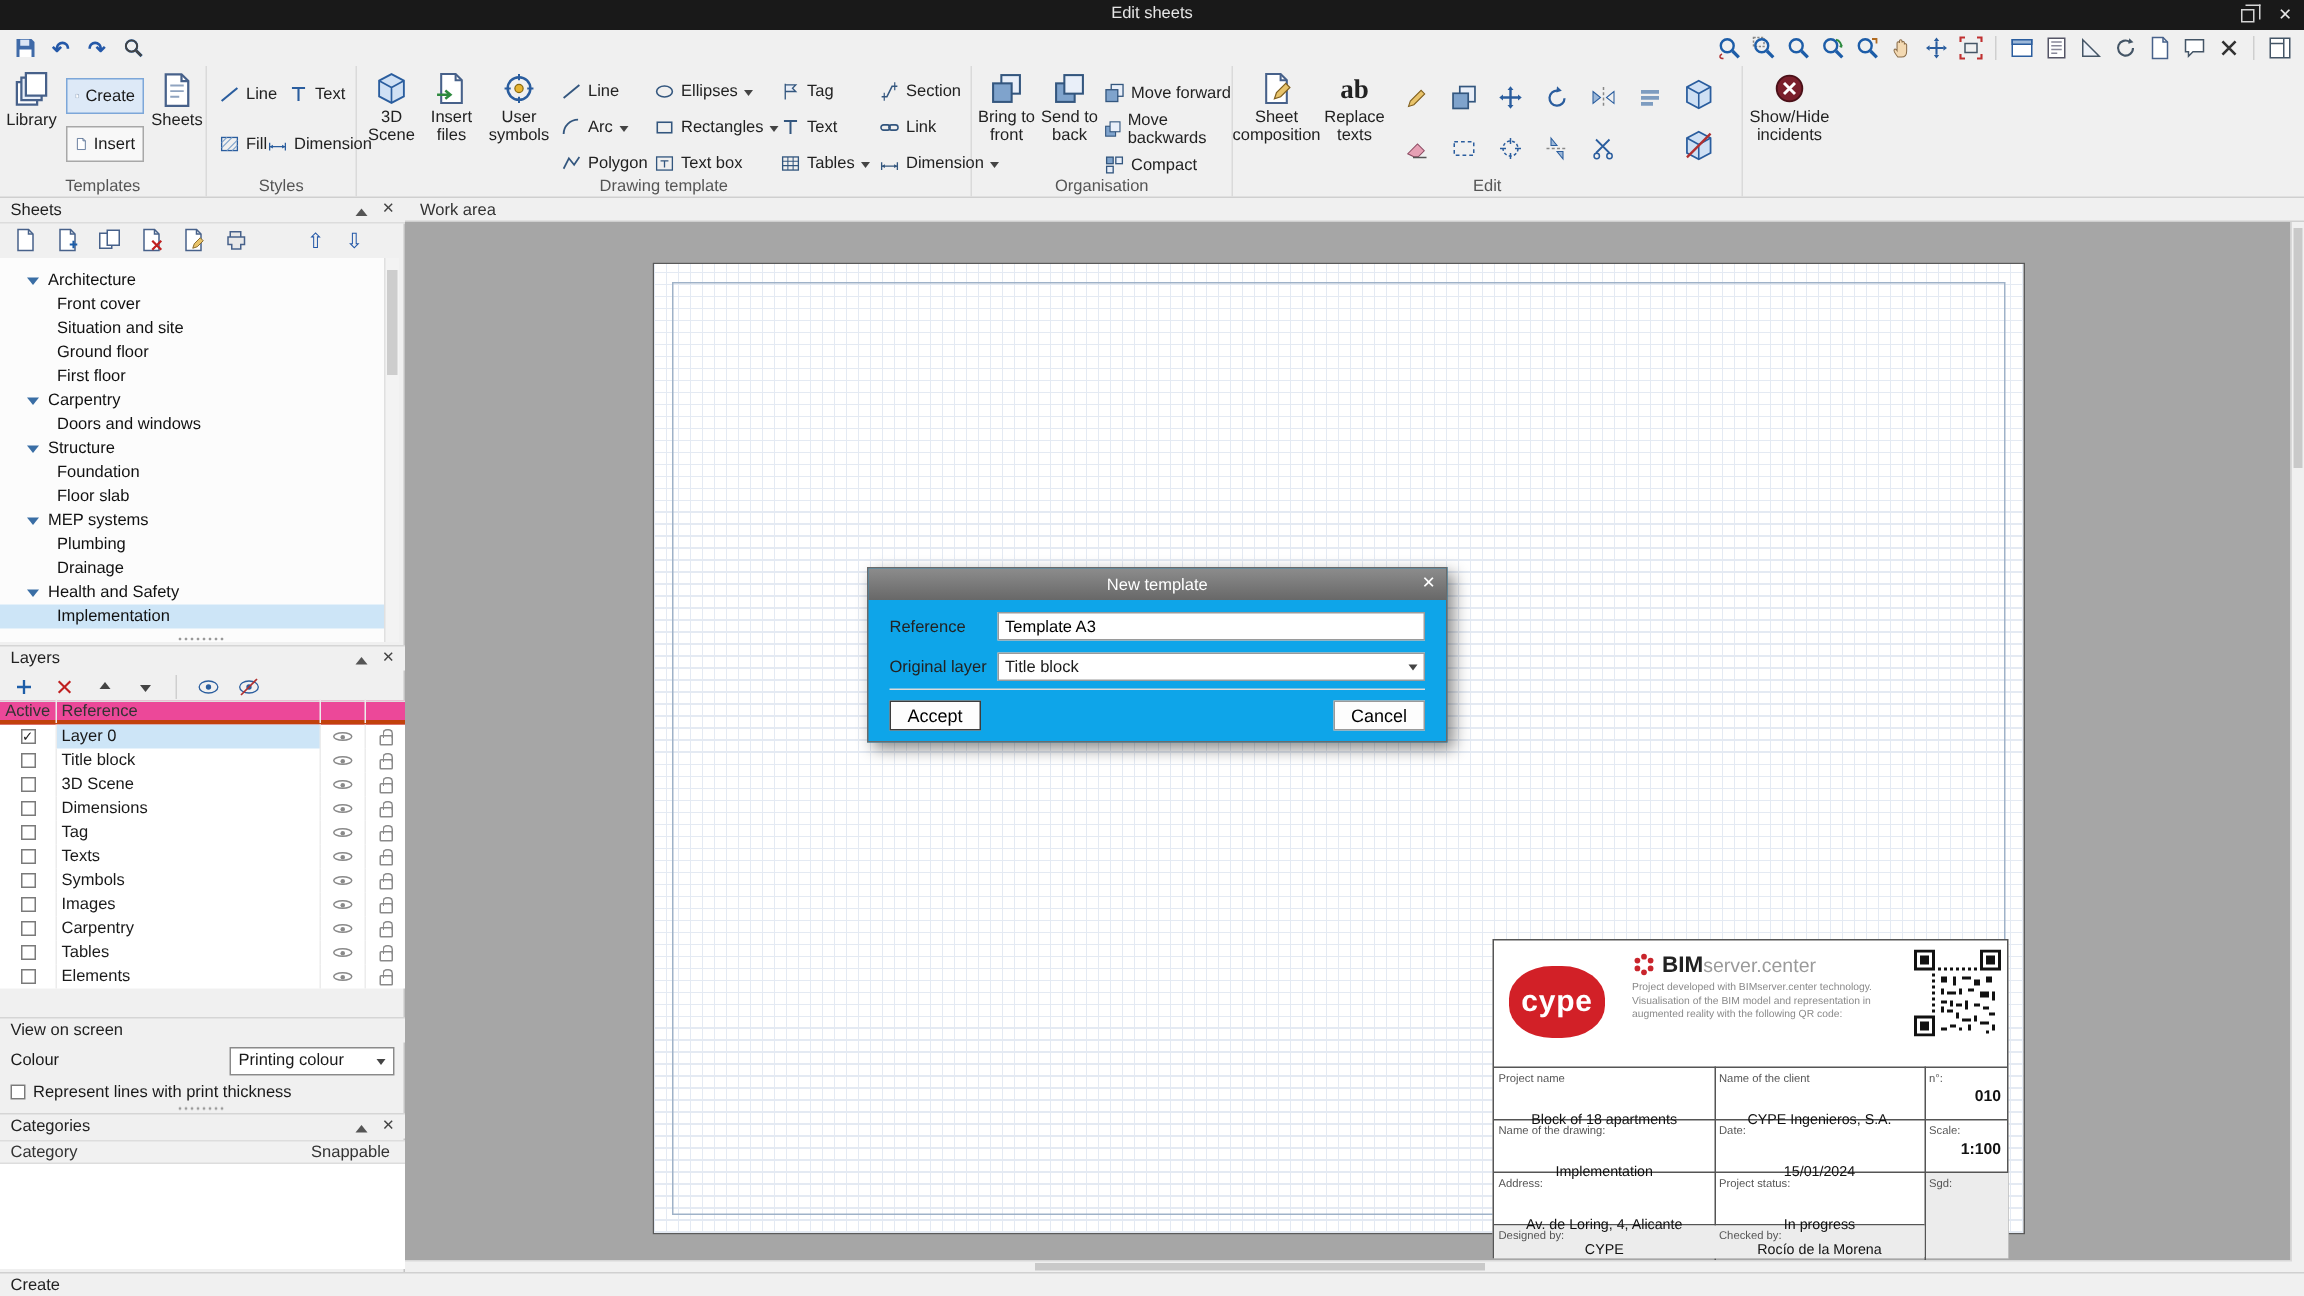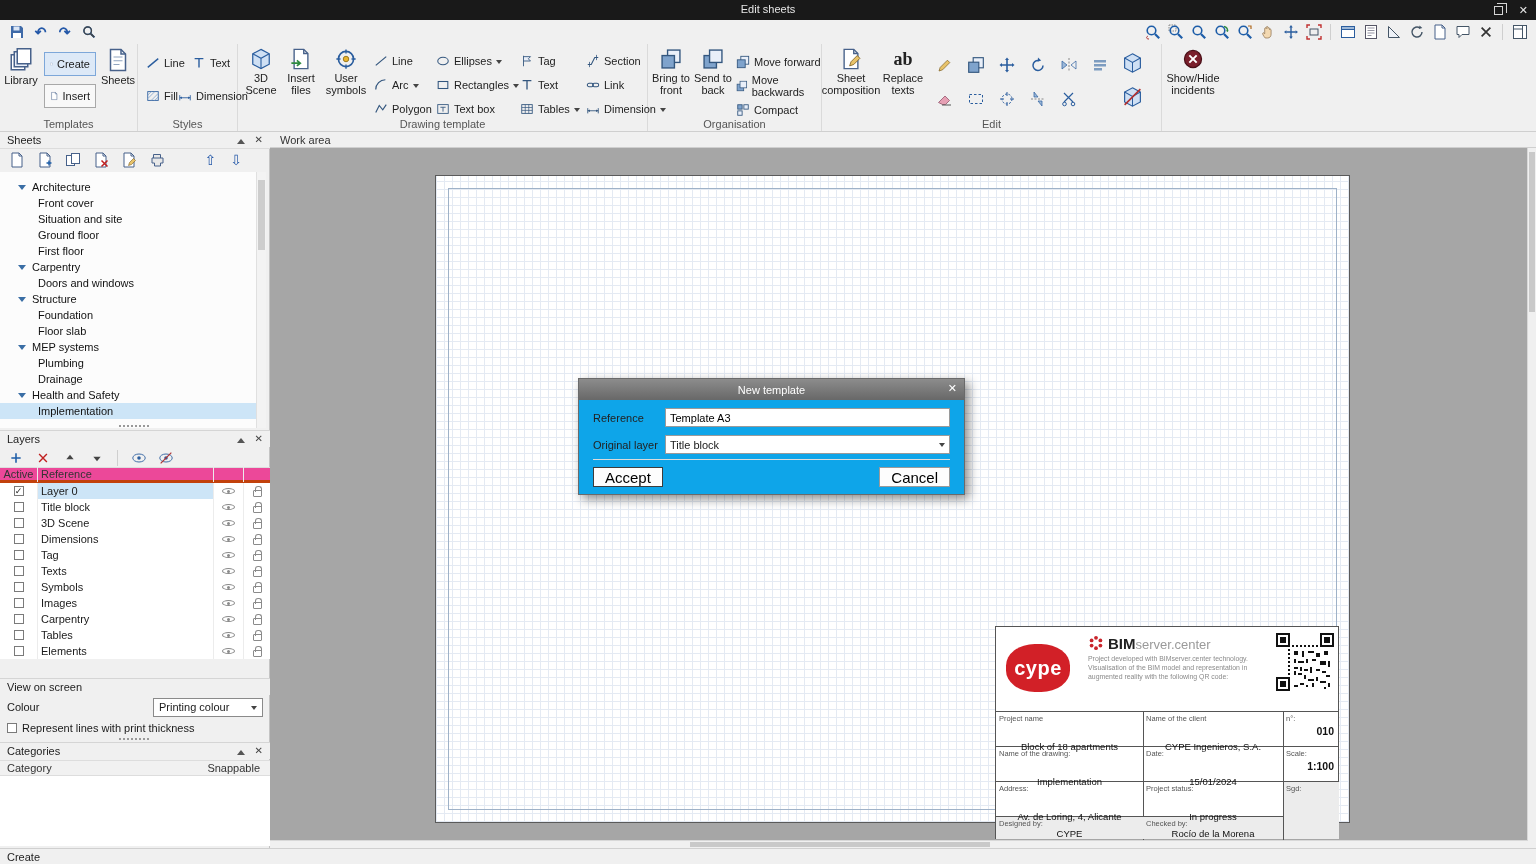--- a/index.html
+++ b/index.html
@@ -97,21 +97,21 @@
 .qr{position:absolute;right:4px;top:6px;width:58px;height:58px}
 
 .dialog{position:absolute;left:578px;top:378px;width:387px;height:117px;background:#0ea5e9;border:1px solid #6a6a6a;box-shadow:4px 4px 10px rgba(0,0,0,.45);z-index:60}
 .dtitle{height:21px;background:linear-gradient(#8c8c8c,#686868);color:#fff;display:flex;align-items:center;justify-content:center;position:relative;font-size:11px}
 .dx{position:absolute;right:7px;top:3px;color:#fff;font-size:11px}
 .drow{display:flex;align-items:center;margin:8px 14px 0;gap:4px}
 .dlabel{width:68px;font-size:11px;color:#222}
 .dinput{flex:1;height:19px;border:1px solid #9a9a9a;background:#fff;font-size:11px;padding:0 4px;font-family:"Liberation Sans",sans-serif}
 .dselect{flex:1;height:19px;border:1px solid #9a9a9a;background:#fff;display:flex;align-items:center;padding:0 4px;font-size:11px}
 .dbtns{position:absolute;left:14px;right:14px;bottom:7px;display:flex;justify-content:space-between;border-top:1px solid #dcdcdc;padding-top:7px}
-.btn{height:20px;padding:0 11px;background:#fdfdfd;border:1px solid #9a9a9a;font-size:15px;font-family:"Liberation Sans",sans-serif}
+.btn{height:20px;padding:0 11px;background:#fdfdfd;border:1px solid #9a9a9a;font-size:12px;font-family:"Liberation Sans",sans-serif}
 .btn.primary{border:1px solid #3c3c3c}.ic12{width:12px;height:12px}.ic14{width:14px;height:14px}
 .ic16{width:16px;height:16px}.ic18{width:18px;height:18px}.ic22{width:22px;height:22px}.ic24{width:24px;height:24px}
 </style>
 </head>
 <body>
 
 <svg width="0" height="0" style="position:absolute">
 <defs>
 <symbol id="i-page" viewBox="0 0 16 16">
         <path d="M3 1h7l3 3v11H3z" fill="#fff" stroke="#47618a" stroke-width="1"></path>

